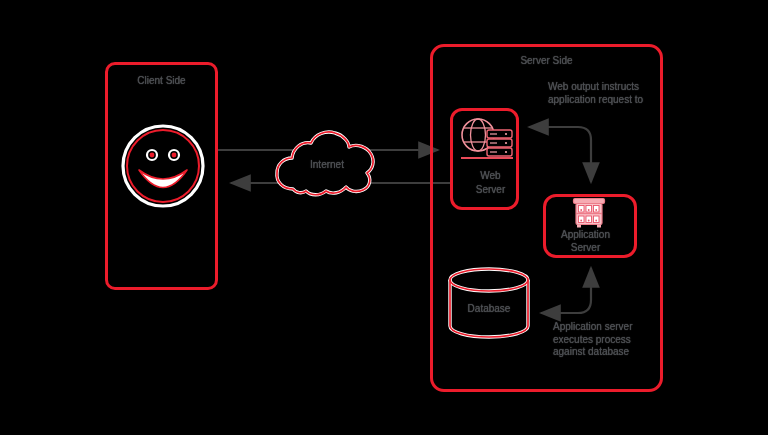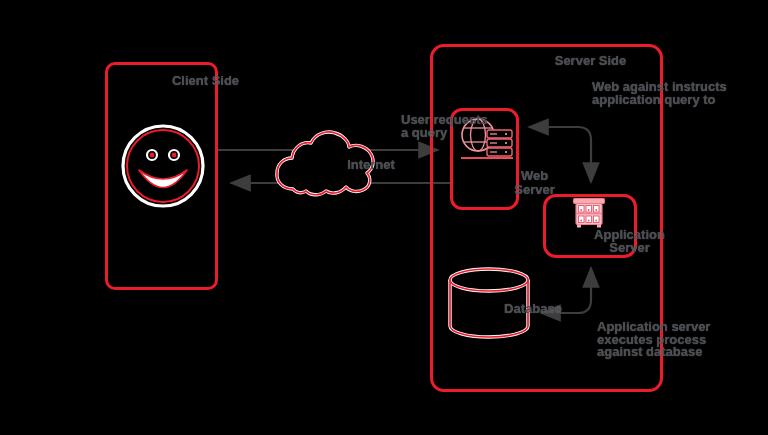--- a/index.html
+++ b/index.html
@@ -1,21 +1,21 @@
 <!DOCTYPE html>
 <html><head>
 <meta charset="utf-8">
 <style>
   html,body{margin:0;padding:0;background:#000;}
   #stage{position:relative;width:768px;height:435px;background:#000;overflow:hidden;
          font-family:"Liberation Sans",sans-serif;}
   #diagram-svg{position:absolute;left:0;top:0;z-index:1;}
   .panel{position:absolute;box-sizing:border-box;border:3px solid #ec1c2b;background:transparent;z-index:2;}
-  .lbl{position:absolute;z-index:3;font-weight:bold;font-size:13px;line-height:12.5px;
-       color:#4a4d52;text-shadow:0 0 1px rgba(190,190,190,.55);white-space:nowrap;padding-left:44px;}
+  .lbl{position:absolute;z-index:3;font-weight:normal;font-size:10px;line-height:12.5px;
+       color:#4a4d52;text-shadow:0 0 1px rgba(190,190,190,.55);white-space:nowrap;}
   .ctr{text-align:center;}
   #client-box{left:105px;top:62px;width:113px;height:228px;border-radius:10px;}
   #server-box{left:430px;top:44px;width:233px;height:348px;border-radius:14px;}
   #web-box{left:450px;top:108px;width:69px;height:102px;border-radius:12px;}
   #app-box{left:543px;top:194px;width:94px;height:64px;border-radius:13px;}
   #client-title{left:105px;top:75px;width:113px;text-align:center;}
   #server-title{left:430px;top:55px;width:233px;}
   #internet-label{left:283px;top:159px;width:88px;}
   #web-node-label{left:450px;top:169px;width:81px;line-height:13.5px;}
   #app-node-label{left:543px;top:228px;width:85px;line-height:13px;}
@@ -140,29 +140,25 @@
     <div>Server</div>
   </div>
 
   <div class="lbl ctr" id="app-node-label">
     <div>Application</div>
     <div>Server</div>
   </div>
 
   <div class="lbl ctr" id="db-label">Database</div>
 
-  <div class="lbl" id="user-requests">
-    <div>User requests</div>
-    <div>a query</div>
-  </div>
 
 
   <div class="lbl" id="ws-instructs">
-    <div>Web against instructs</div>
-    <div>application query to</div>
+    <div>Web output instructs</div>
+    <div>application request to</div>
   </div>
 
   <div class="lbl" id="app-executes">
     <div>Application server</div>
     <div>executes process</div>
     <div>against database</div>
   </div>
 
 </div>
 

